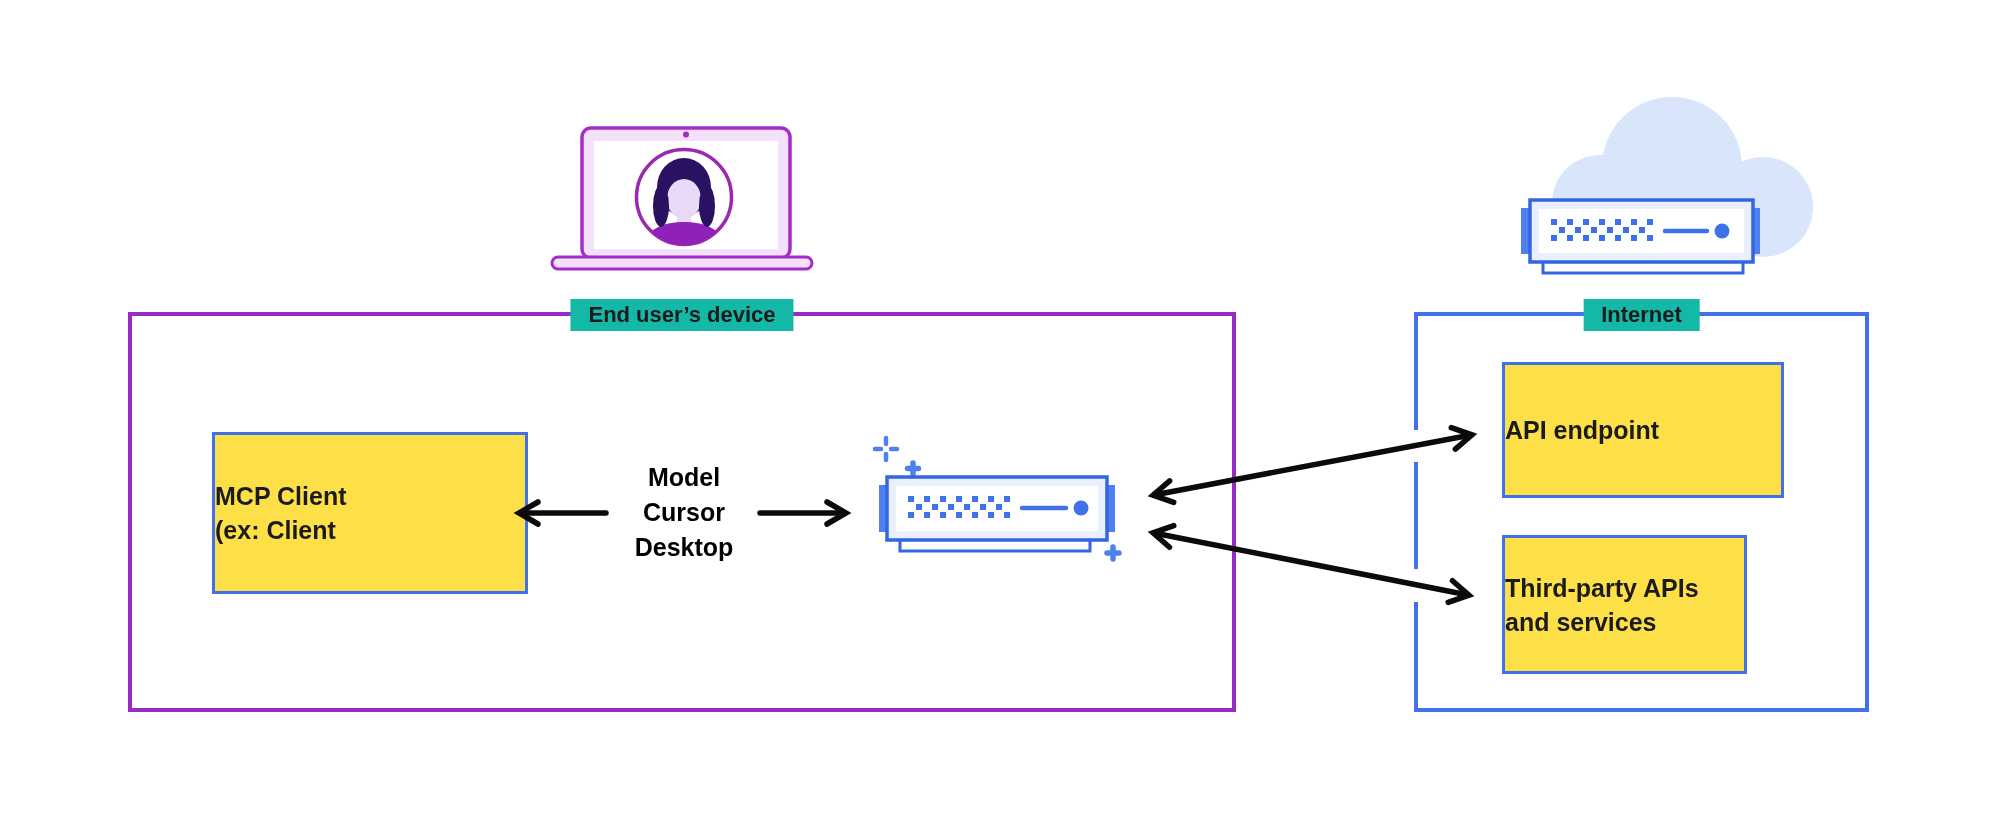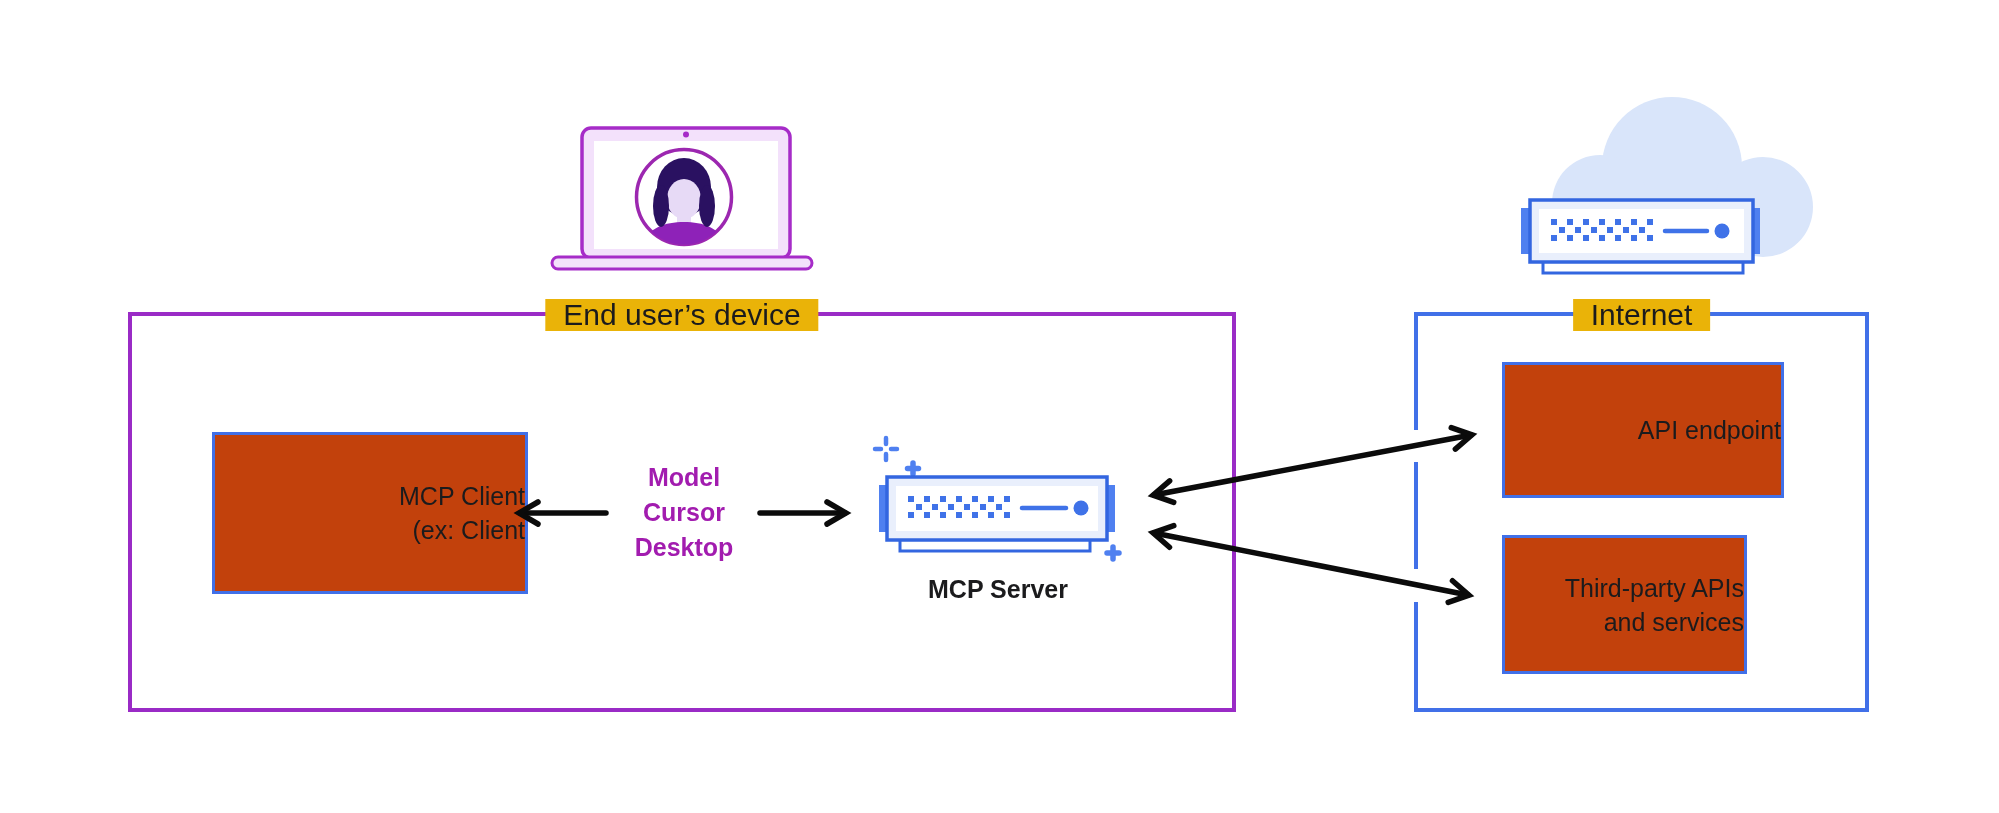--- a/index.html
+++ b/index.html
@@ -7,36 +7,36 @@
     position:relative;width:1999px;height:813px;background:#ffffff;overflow:hidden;
     font-family:"Liberation Sans",sans-serif;color:#1b1b1d;
   }
   .abs{position:absolute;}
   
   .group-box{position:absolute;box-sizing:border-box;background:transparent;}
   .purple-box{left:128px;top:312px;width:1108px;height:400px;border:4px solid #9a2bc6;}
   .blue-box{left:1414px;top:312px;width:455px;height:400px;border:4px solid #4170e8;}
   .group-label{
     position:absolute;top:-17px;left:50%;transform:translateX(-50%);
-    background:#eab308;padding:0 18px;font-size:30px;font-weight:400;
+    background:#14b8a6;padding:0 18px;font-size:22px;font-weight:700;
     line-height:32px;white-space:nowrap;color:#1b1b1d;
   }
   
   .node-box{
-    position:absolute;box-sizing:border-box;border:3.5px solid #4170e8;background:#c2410c;
-    display:flex;flex-direction:column;align-items:flex-end;justify-content:center;
-    text-align:center;font-weight:400;font-size:25px;line-height:34px;color:#1b1b1d;
+    position:absolute;box-sizing:border-box;border:3.5px solid #4170e8;background:#fde047;
+    display:flex;flex-direction:column;align-items:flex-start;justify-content:center;
+    text-align:center;font-weight:700;font-size:25px;line-height:34px;color:#1b1b1d;
   }
   .mcp-client-box{left:172px;top:432px;width:316px;height:162px;margin-left:40px;}
   .api-box{left:1502px;top:362px;width:282px;height:136px;}
   .third-box{left:1502px;top:535px;width:245px;height:139px;}
   
   .protocol-label{
     position:absolute;left:594px;top:460px;width:180px;text-align:center;
-    font-weight:700;font-size:25px;line-height:35px;color:#a21caf;
+    font-weight:700;font-size:25px;line-height:35px;color:#000000;
   }
   .server-caption{
     position:absolute;left:872px;top:574px;width:252px;text-align:center;
     font-weight:700;font-size:25px;line-height:30px;color:#1b1b1d;
   }
   .line{display:block;}
   svg{display:block;}
   .overlay{position:absolute;left:0;top:0;pointer-events:none;}
 </style>
 </head>
@@ -102,21 +102,20 @@
     <rect x="232" y="52" width="13" height="47" fill="#4f80f0"></rect>
 
     <rect x="17" y="44" width="220" height="63" fill="#e9effc" stroke="#3366e0" stroke-width="3.5"></rect>
     <rect x="26" y="53" width="202" height="45" fill="#ffffff"></rect>
     <rect x="38" y="63" width="104" height="22" fill="url(#dots1)"></rect>
     <line x1="152" y1="75" x2="196" y2="75" stroke="#3f72e8" stroke-width="4.5" stroke-linecap="round"></line>
     <circle cx="211" cy="75" r="7.5" fill="#3f72e8"></circle>
     <path d="M243,114 V126 M237,120 H249" stroke="#4f80f0" stroke-width="5.5" stroke-linecap="round"></path>
   </svg>
 
-  <div class="server-caption">MCP Server</div>
 
   <svg class="abs" style="left:1505px;top:85px;" width="320" height="195" viewBox="0 0 320 195">
     <defs>
       <pattern id="dots2" x="46" y="134" width="16" height="16" patternUnits="userSpaceOnUse">
         <rect x="0" y="0" width="6" height="6" fill="#3f72e8"></rect>
         <rect x="8" y="8" width="6" height="6" fill="#3f72e8"></rect>
       </pattern>
     </defs>
 
     <g fill="#d9e5fa">

